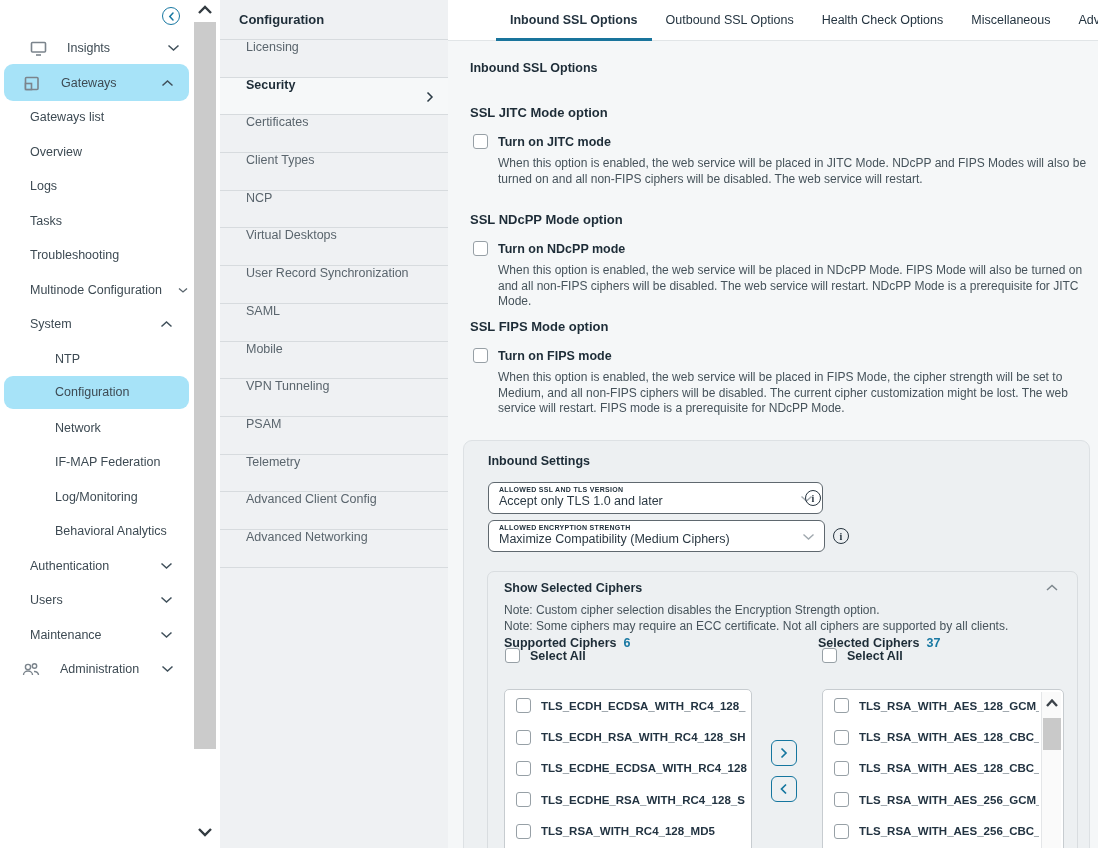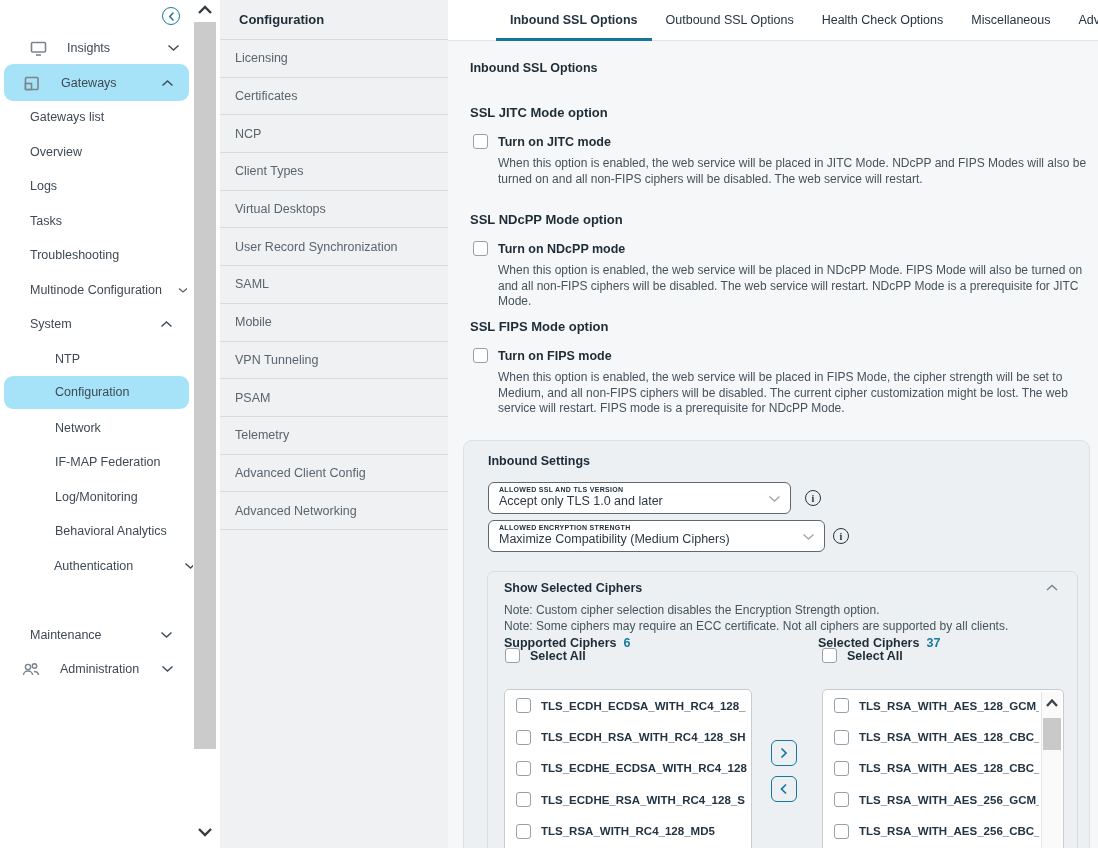--- a/index.html
+++ b/index.html
@@ -15,21 +15,21 @@
 
   
   .side-scroll { position:absolute; left:193px; top:0; width:24px; height:848px; background:#ffffff; }
   .side-scroll .thumb { position:absolute; left:1px; top:22px; width:22px; height:727px; background:#cbcbcb; }
   .side-scroll .arrow-top { position:absolute; left:3px; top:4px; }
   .side-scroll .arrow-bottom { position:absolute; left:3px; top:826px; }
 
   
   .menu { position:absolute; left:220px; top:0; width:228px; height:848px; background:#eff1f3; }
   .menu-header { height:40px; display:flex; align-items:center; padding-left:19px; font-size:13px; font-weight:bold; color:#1d2c37; border-bottom:1px solid #d7dbde; }
-  .menu-item { position:relative; height:37.7px; display:flex; align-items:center; padding-left:15px; font-size:12.5px; color:#5a656d; border-bottom:1px solid #d7dbde; cursor:pointer; }
+  .menu-item { position:relative; height:37.7px; display:flex; align-items:flex-start; padding-left:26px; font-size:12.5px; color:#5a656d; border-bottom:1px solid #d7dbde; cursor:pointer; }
   .menu-item.sel { font-weight:bold; color:#1d2c37; background:#f6f8f9; }
   .menu-item .chev-r { position:absolute; right:14px; top:13px; }
 
   
   .main { position:absolute; left:448px; top:0; width:650px; height:848px; background:#f5f7f8; }
   .tabbar { position:absolute; left:0; top:0; width:650px; height:41px; background:#ffffff; border-bottom:1px solid #e1e5e7; display:flex; align-items:stretch; padding-left:48px; }
   .tab { position:relative; display:flex; align-items:center; padding:0 14px; font-size:12.5px; font-weight:500; color:#243440; cursor:pointer; white-space:nowrap; }
   .tab.active { font-weight:bold; }
   .tab.active .tab-underline { position:absolute; left:0; right:0; bottom:-1px; height:3px; background:#19749c; }
 
@@ -145,22 +145,28 @@
   <div class="snav" style="left:55px; top:445px;">
       <span>IF-MAP Federation</span>
     </div>
   <div class="snav" style="left:55px; top:480px;">
       <span>Log/Monitoring</span>
     </div>
   <div class="snav" style="left:55px; top:514px;">
       <span>Behavioral Analytics</span>
     </div>
 
-  <div class="snav" style="left:30px; top:549px; width:143px;margin-left:24px;">
+  <div class="snav" style="left:30px; top:549px; width:143px;">
     <span>Authentication</span>
+    <svg class="chev" style="right:0" width="13" height="8">
+        <path d="M1.5 1.5 L6.5 6 L11.5 1.5" fill="none" stroke="#40505b" stroke-width="1.5"></path>
+      </svg>
+  </div>
+  <div class="snav" style="left:30px; top:583px; width:143px;">
+    <span>Users</span>
     <svg class="chev" style="right:0" width="13" height="8">
         <path d="M1.5 1.5 L6.5 6 L11.5 1.5" fill="none" stroke="#40505b" stroke-width="1.5"></path>
       </svg>
   </div>
   <div class="snav" style="left:30px; top:618px; width:143px;align-items:center;">
     <span>Maintenance</span>
     <svg class="chev" style="right:0" width="13" height="8">
         <path d="M1.5 1.5 L6.5 6 L11.5 1.5" fill="none" stroke="#40505b" stroke-width="1.5"></path>
       </svg>
   </div>
@@ -187,28 +193,34 @@
   <svg class="arrow-bottom" width="18" height="12">
       <path d="M3 3 L9 9 L15 3" fill="none" stroke="#333b41" stroke-width="2.4"></path>
     </svg>
 </div>
 
 <div class="menu">
   <div class="menu-header">Configuration</div>
   <div class="menu-item">
       <span>Licensing</span>
     </div>
+  <div class="menu-item sel">
+    <span>Security</span>
+    <svg class="chev-r" width="8" height="12">
+        <path d="M1.5 1.5 L6 6 L1.5 10.5" fill="none" stroke="#2b3a45" stroke-width="1.5"></path>
+      </svg>
+  </div>
   <div class="menu-item">
       <span>Certificates</span>
     </div>
   <div class="menu-item">
+      <span>Client Types</span>
+    </div>
+  <div class="menu-item">
       <span>NCP</span>
-    </div>
-  <div class="menu-item">
-      <span>Client Types</span>
     </div>
   <div class="menu-item">
       <span>Virtual Desktops</span>
     </div>
   <div class="menu-item">
       <span>User Record Synchronization</span>
     </div>
   <div class="menu-item">
       <span>SAML</span>
     </div>
@@ -272,21 +284,21 @@
   <div class="sec-head" style="top:319px;">SSL FIPS Mode option</div>
   <div class="cb-row" style="top:348px;">
     <div class="cbx"></div>
     <span class="cb-label">Turn on FIPS mode</span>
   </div>
   <div class="sec-desc" style="top:370px;">When this option is enabled, the web service will be placed in FIPS Mode, the cipher strength will be set to Medium, and all non-FIPS ciphers will be disabled. The current cipher customization might be lost. The web service will restart. FIPS mode is a prerequisite for NDcPP Mode.</div>
 
   <div class="card">
     <div class="card-title">Inbound Settings</div>
 
-    <div class="dropdown" style="top:41px; width:303px;">
+    <div class="dropdown" style="top:41px; width:335px;">
       <div class="dd-label">ALLOWED SSL AND TLS VERSION</div>
       <div class="dd-value">Accept only TLS 1.0 and later</div>
       <svg class="dd-chev" width="13" height="8">
           <path d="M1.5 1.5 L6.5 6 L11.5 1.5" fill="none" stroke="#a0a8ae" stroke-width="1.4"></path>
         </svg>
     </div>
     <div class="info-i" style="left:341px; top:49px;">i</div>
 
     <div class="dropdown" style="top:79px; width:337px;">
       <div class="dd-label">ALLOWED ENCRYPTION STRENGTH</div>

